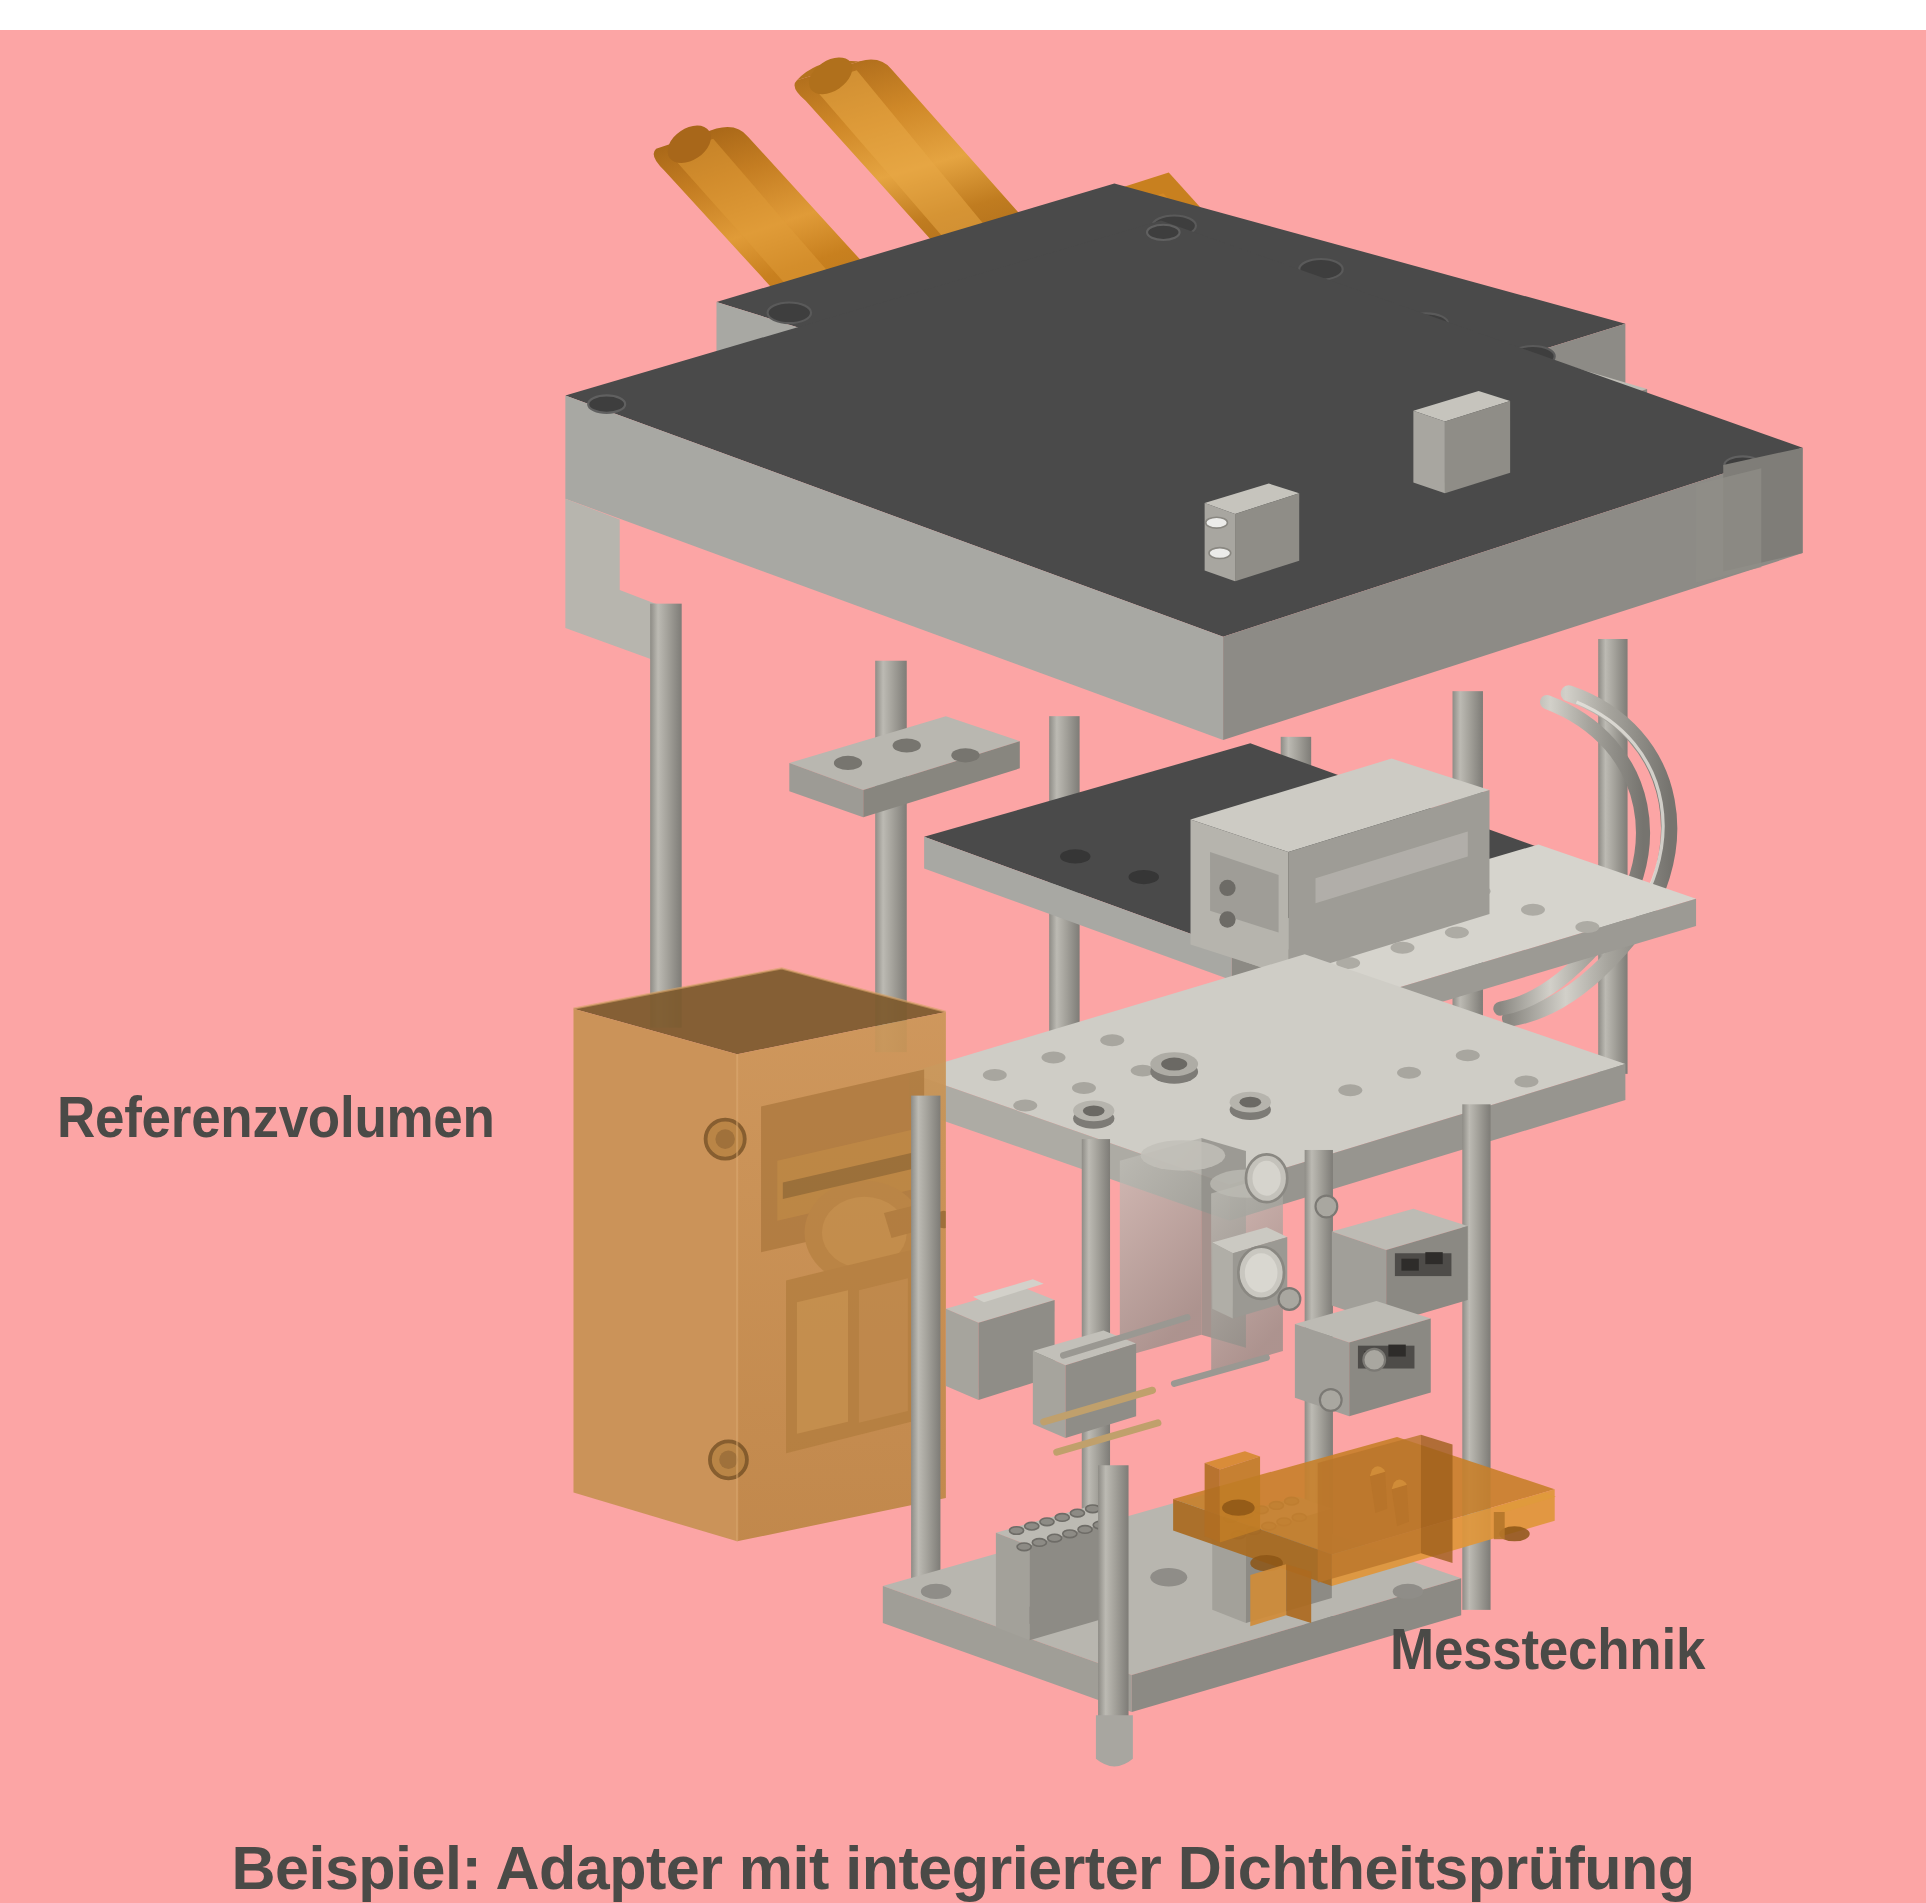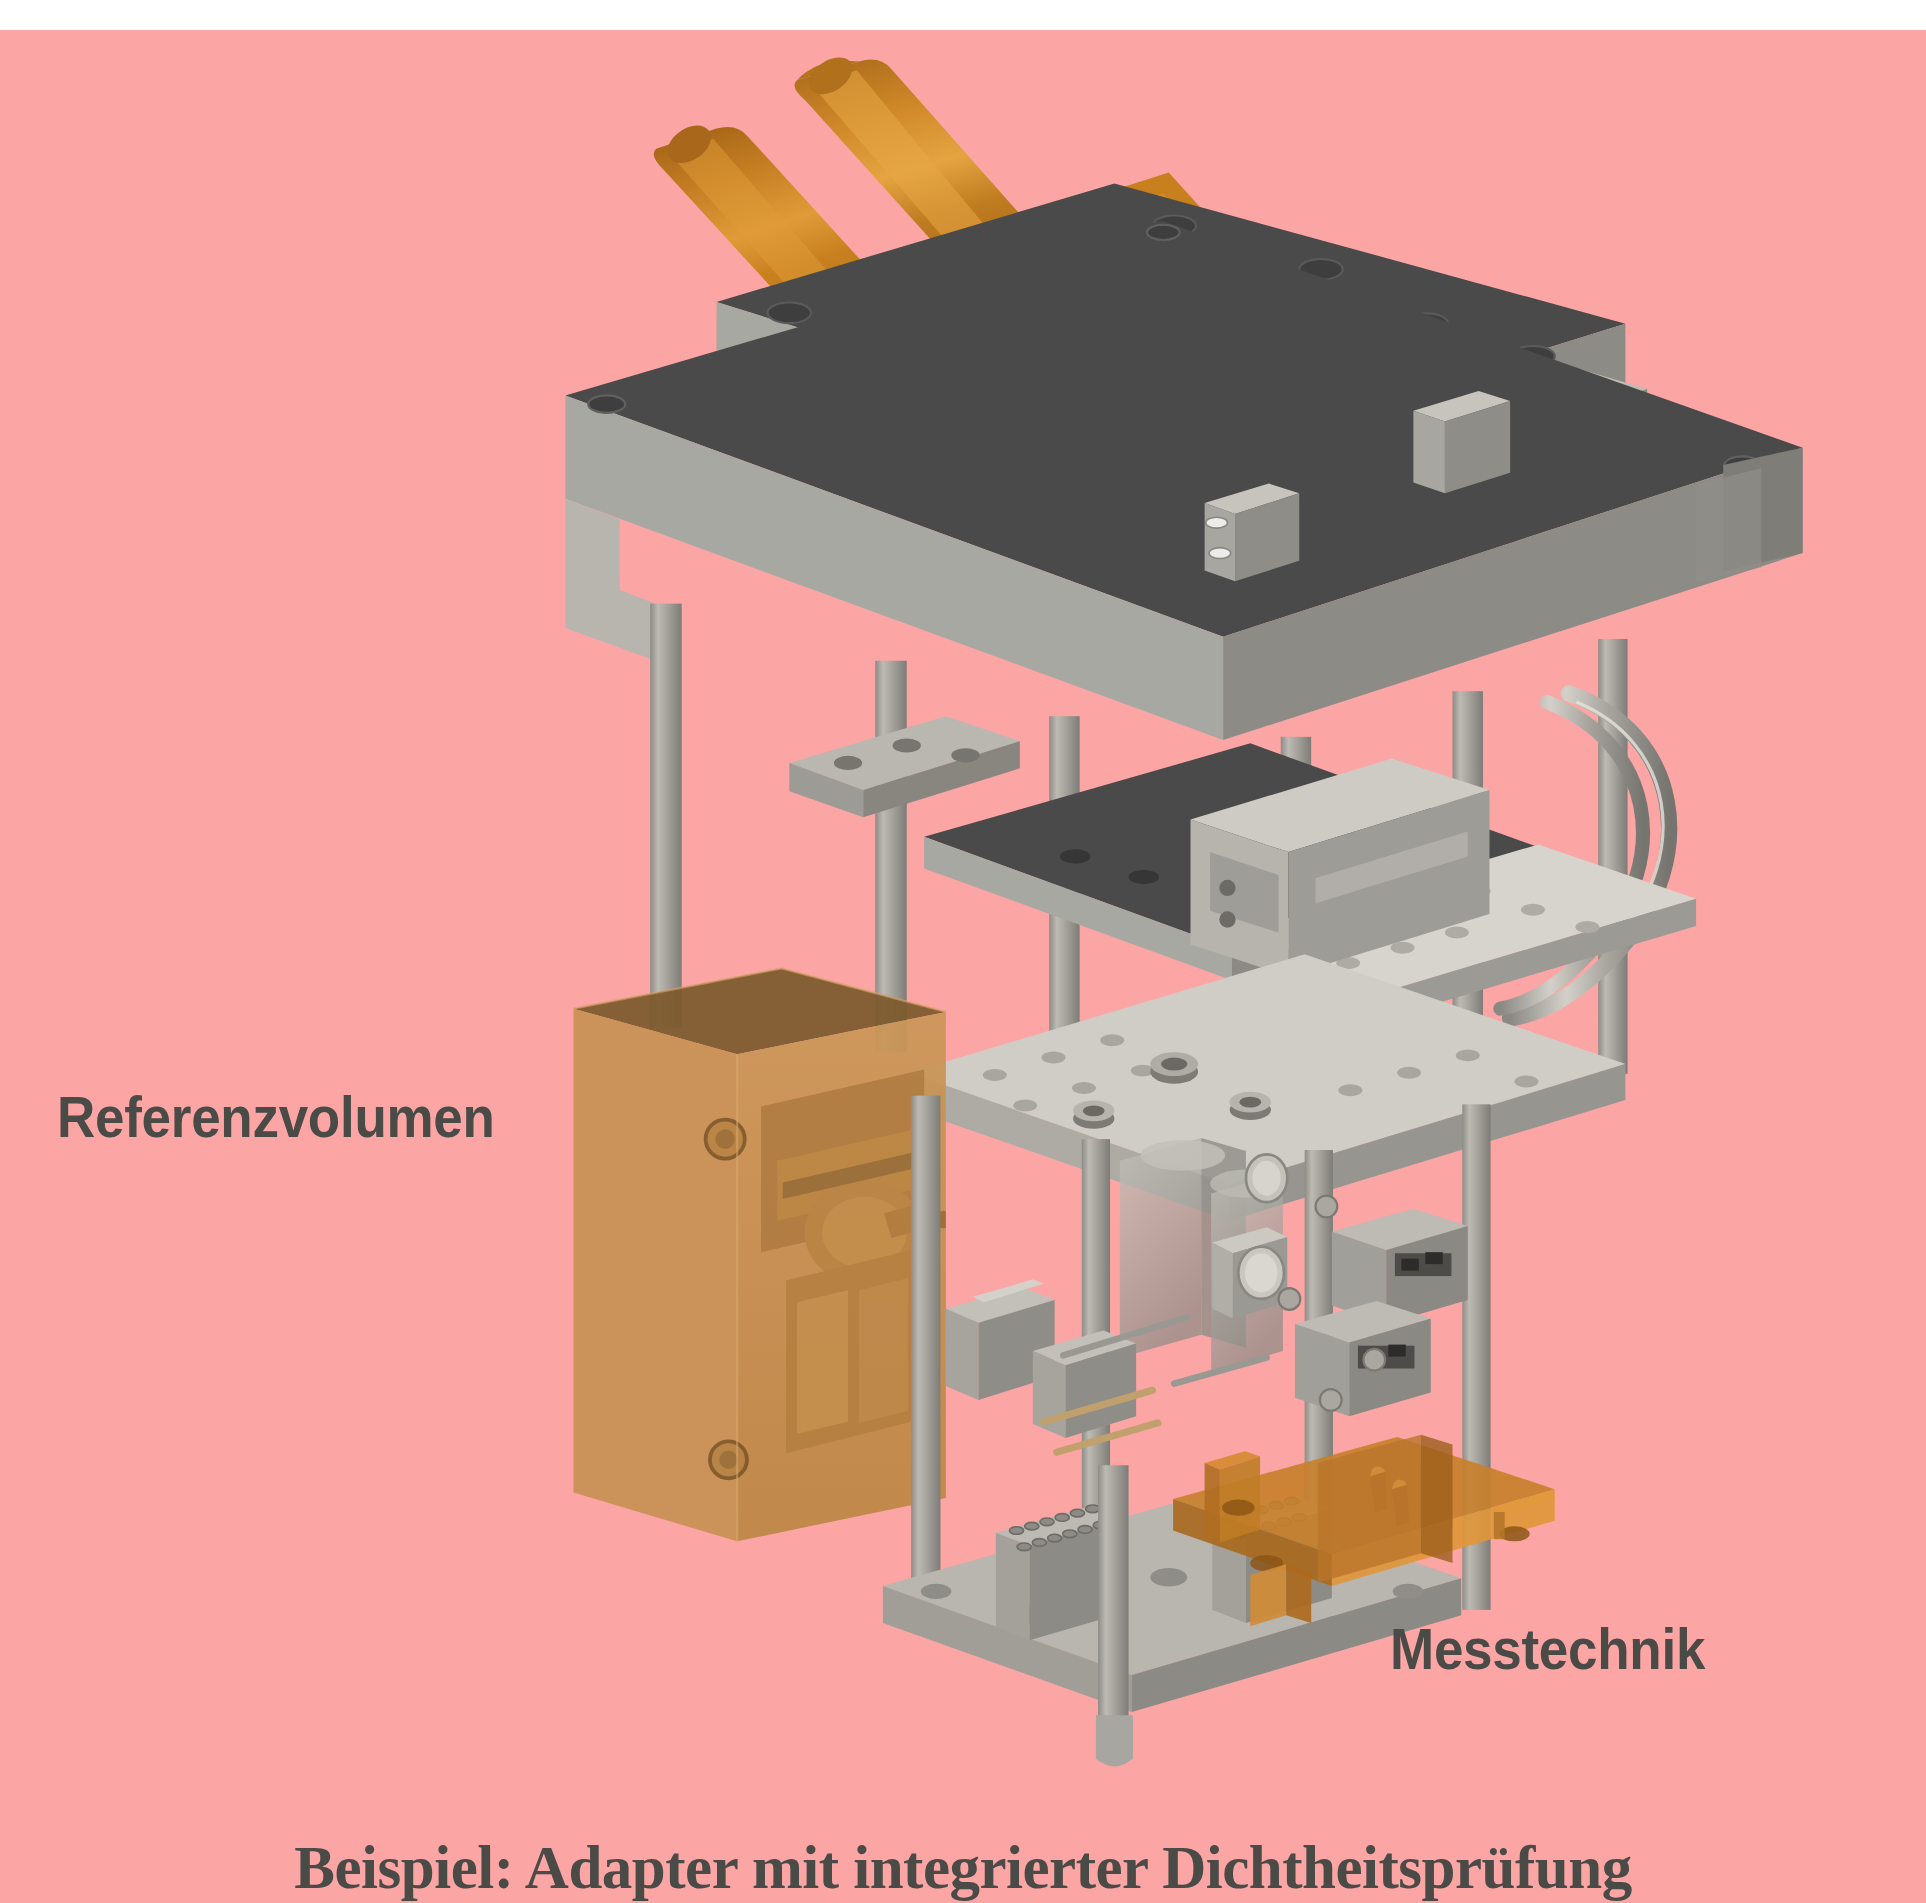--- a/index.html
+++ b/index.html
@@ -47,21 +47,21 @@
     transform: scaleX(0.93);
     transform-origin: left top;
   }
   #caption {
     position: absolute;
     left: 0;
     top: 1803px;
     width: 1926px;
     text-align: center;
     color: #4a4a47;
-    font-family: Liberation Serif, serif;
+    font-family: Liberation Sans, sans-serif;
     font-weight: bold;
     font-size: 61px;
     letter-spacing: -0.5px;
     user-select: none;
   }
 </style>
 </head>
 <body>
 
 <div id="page">

